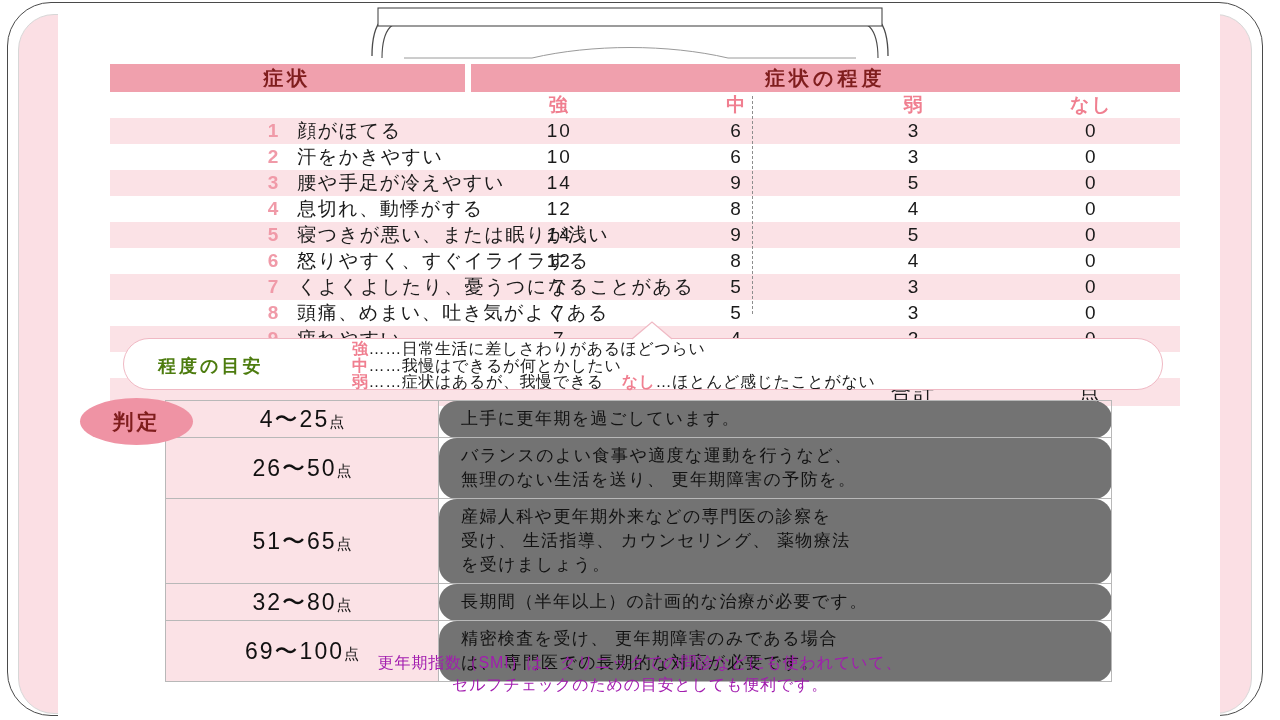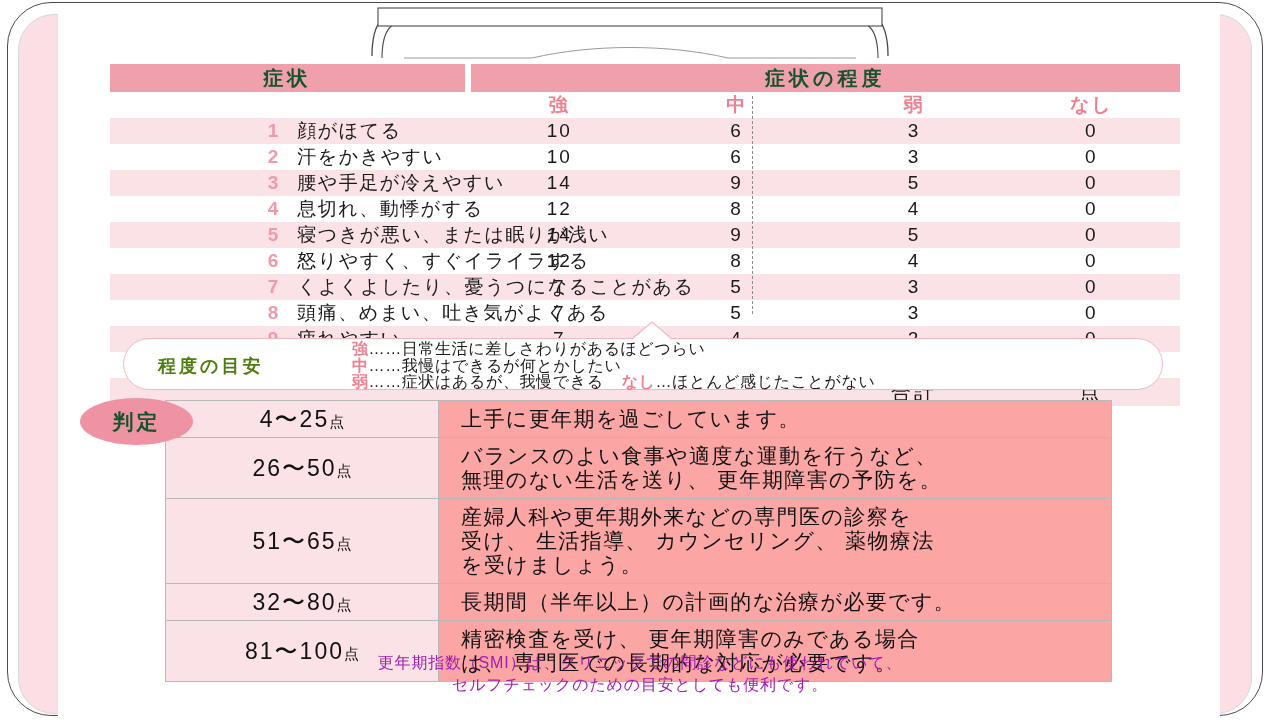--- a/index.html
+++ b/index.html
@@ -84,21 +84,21 @@
     border-collapse: collapse;
     table-layout: fixed;
   }
   .sym-table td, .sym-table th {
     padding: 0;
     margin: 0;
     border: none;
   }
   .hdr-sym, .hdr-deg {
     background: #f0a0ad;
-    color: #14532d;
+    color: #7f1d1d;
     font-size: 20px;
     font-weight: bold;
     text-align: center;
     height: 28px;
     letter-spacing: 4px;
   }
   .hdr-gap { width: 6px; background: #ffffff; }
 
   .subhdr td {
     color: #f07f90;
@@ -199,21 +199,21 @@
 
   
   .badge-hantei {
     position: absolute;
     left: 80px;
     top: 398px;
     width: 113px;
     height: 47px;
     border-radius: 50%;
     background: #ef93a4;
-    color: #14532d;
+    color: #7f1d1d;
     font-size: 21px;
     font-weight: bold;
     letter-spacing: 3px;
     display: flex;
     align-items: center;
     justify-content: center;
     z-index: 18;
   }
   .judge-table {
     position: absolute;
@@ -230,26 +230,27 @@
   .j-range {
     width: 272px;
     background: #fbe2e6;
     text-align: center;
     font-size: 23px;
     color: #111;
     letter-spacing: 2px;
   }
   .j-range .pt { font-size: 15px; letter-spacing: 0; }
   .j-desc {
-    background: #fca5a5;
-    font-size: 21px;
+    background: #737373;
+    font-size: 17px;
     color: #111;
     padding: 6px 0 6px 22px !important;
     letter-spacing: 1.4px;
     line-height: 24px;
+    border-radius: 18px;
   }
 
   
   .footer-note {
     position: absolute;
     left: 0px;
     top: 652px;
     width: 1280px;
     text-align: center;
     font-size: 16px;
@@ -442,21 +443,21 @@
         <td class="j-desc">産婦人科や更年期外来などの専門医の診察を<br>受け、 生活指導、 カウンセリング、 薬物療法<br>を受けましょう。</td>
       </tr>
       <tr>
         <td class="j-range">
           <span>32〜80</span><span class="pt">点</span>
         </td>
         <td class="j-desc">長期間（半年以上）の計画的な治療が必要です。</td>
       </tr>
       <tr>
         <td class="j-range">
-          <span>81〜100</span><span class="pt">点</span>
+          <span>69〜100</span><span class="pt">点</span>
         </td>
         <td class="j-desc">精密検査を受け、 更年期障害のみである場合<br>は、 専門医での長期的な対応が必要です。</td>
       </tr>
     </tbody>
   </table>
 
   <div class="footer-note">
     <div>更年期指数（SMI）は、クリニックでの問診などにも使われていて、</div>
     <div>セルフチェックのための目安としても便利です。</div>
   </div>

